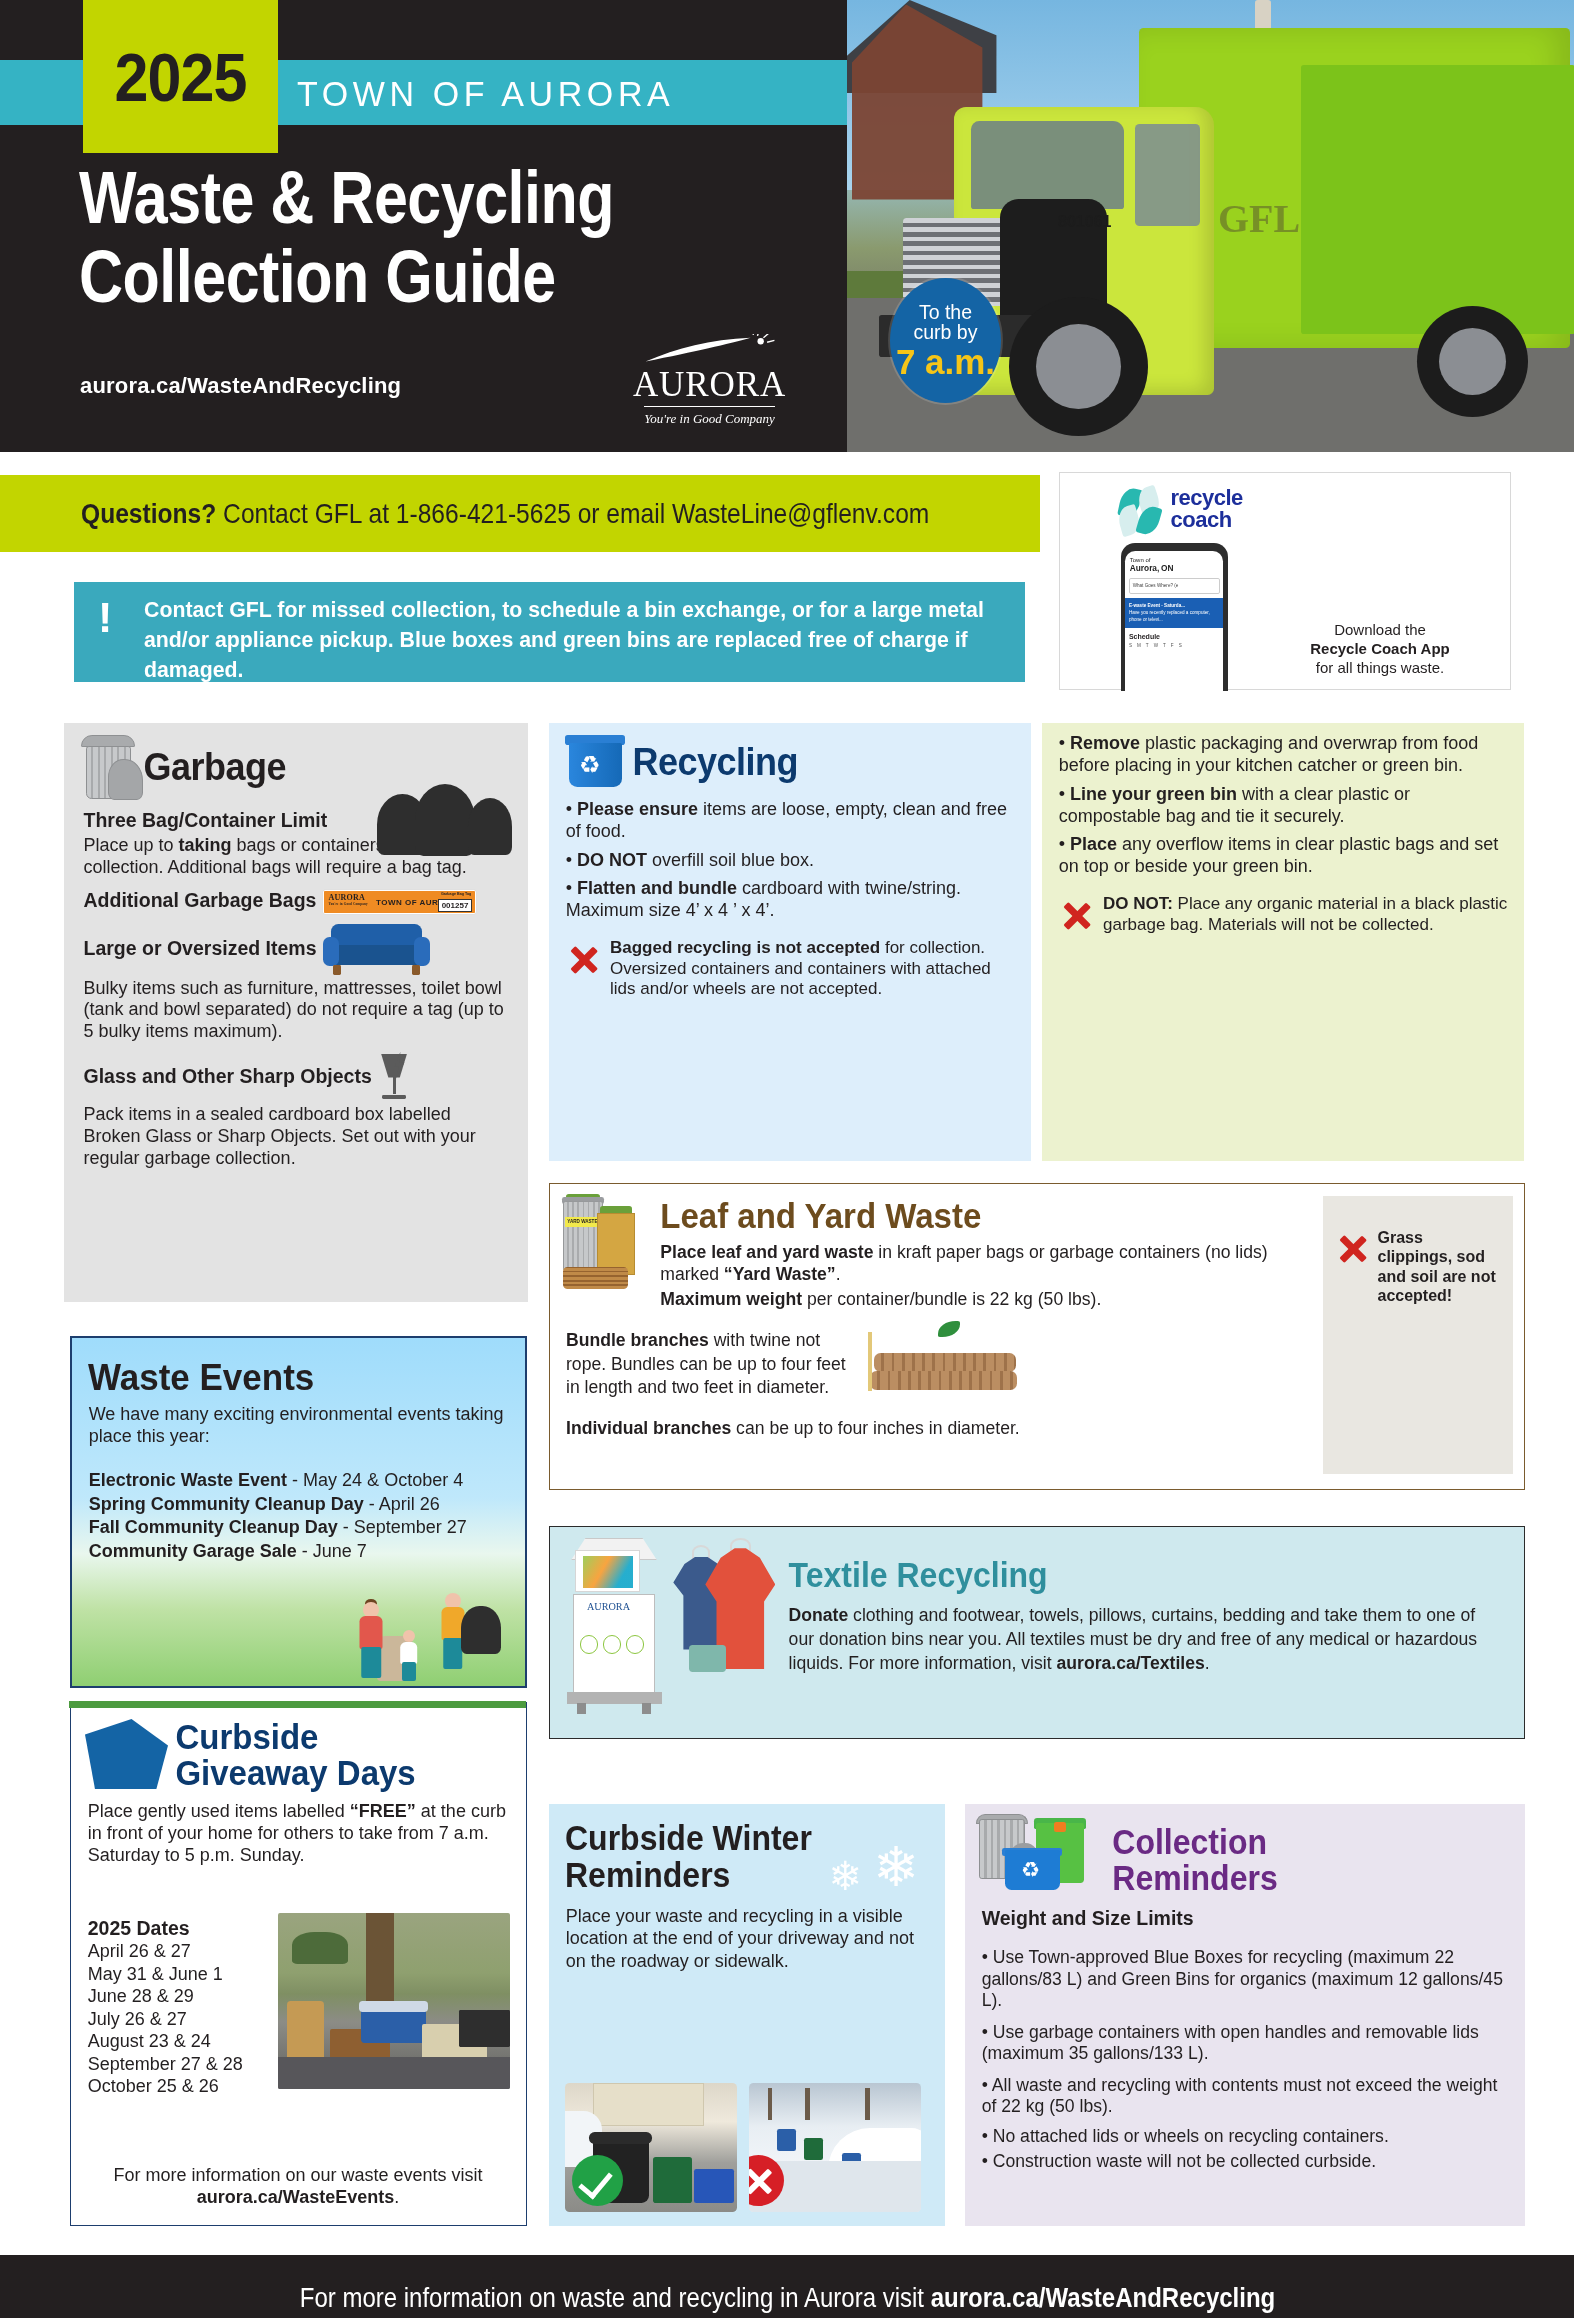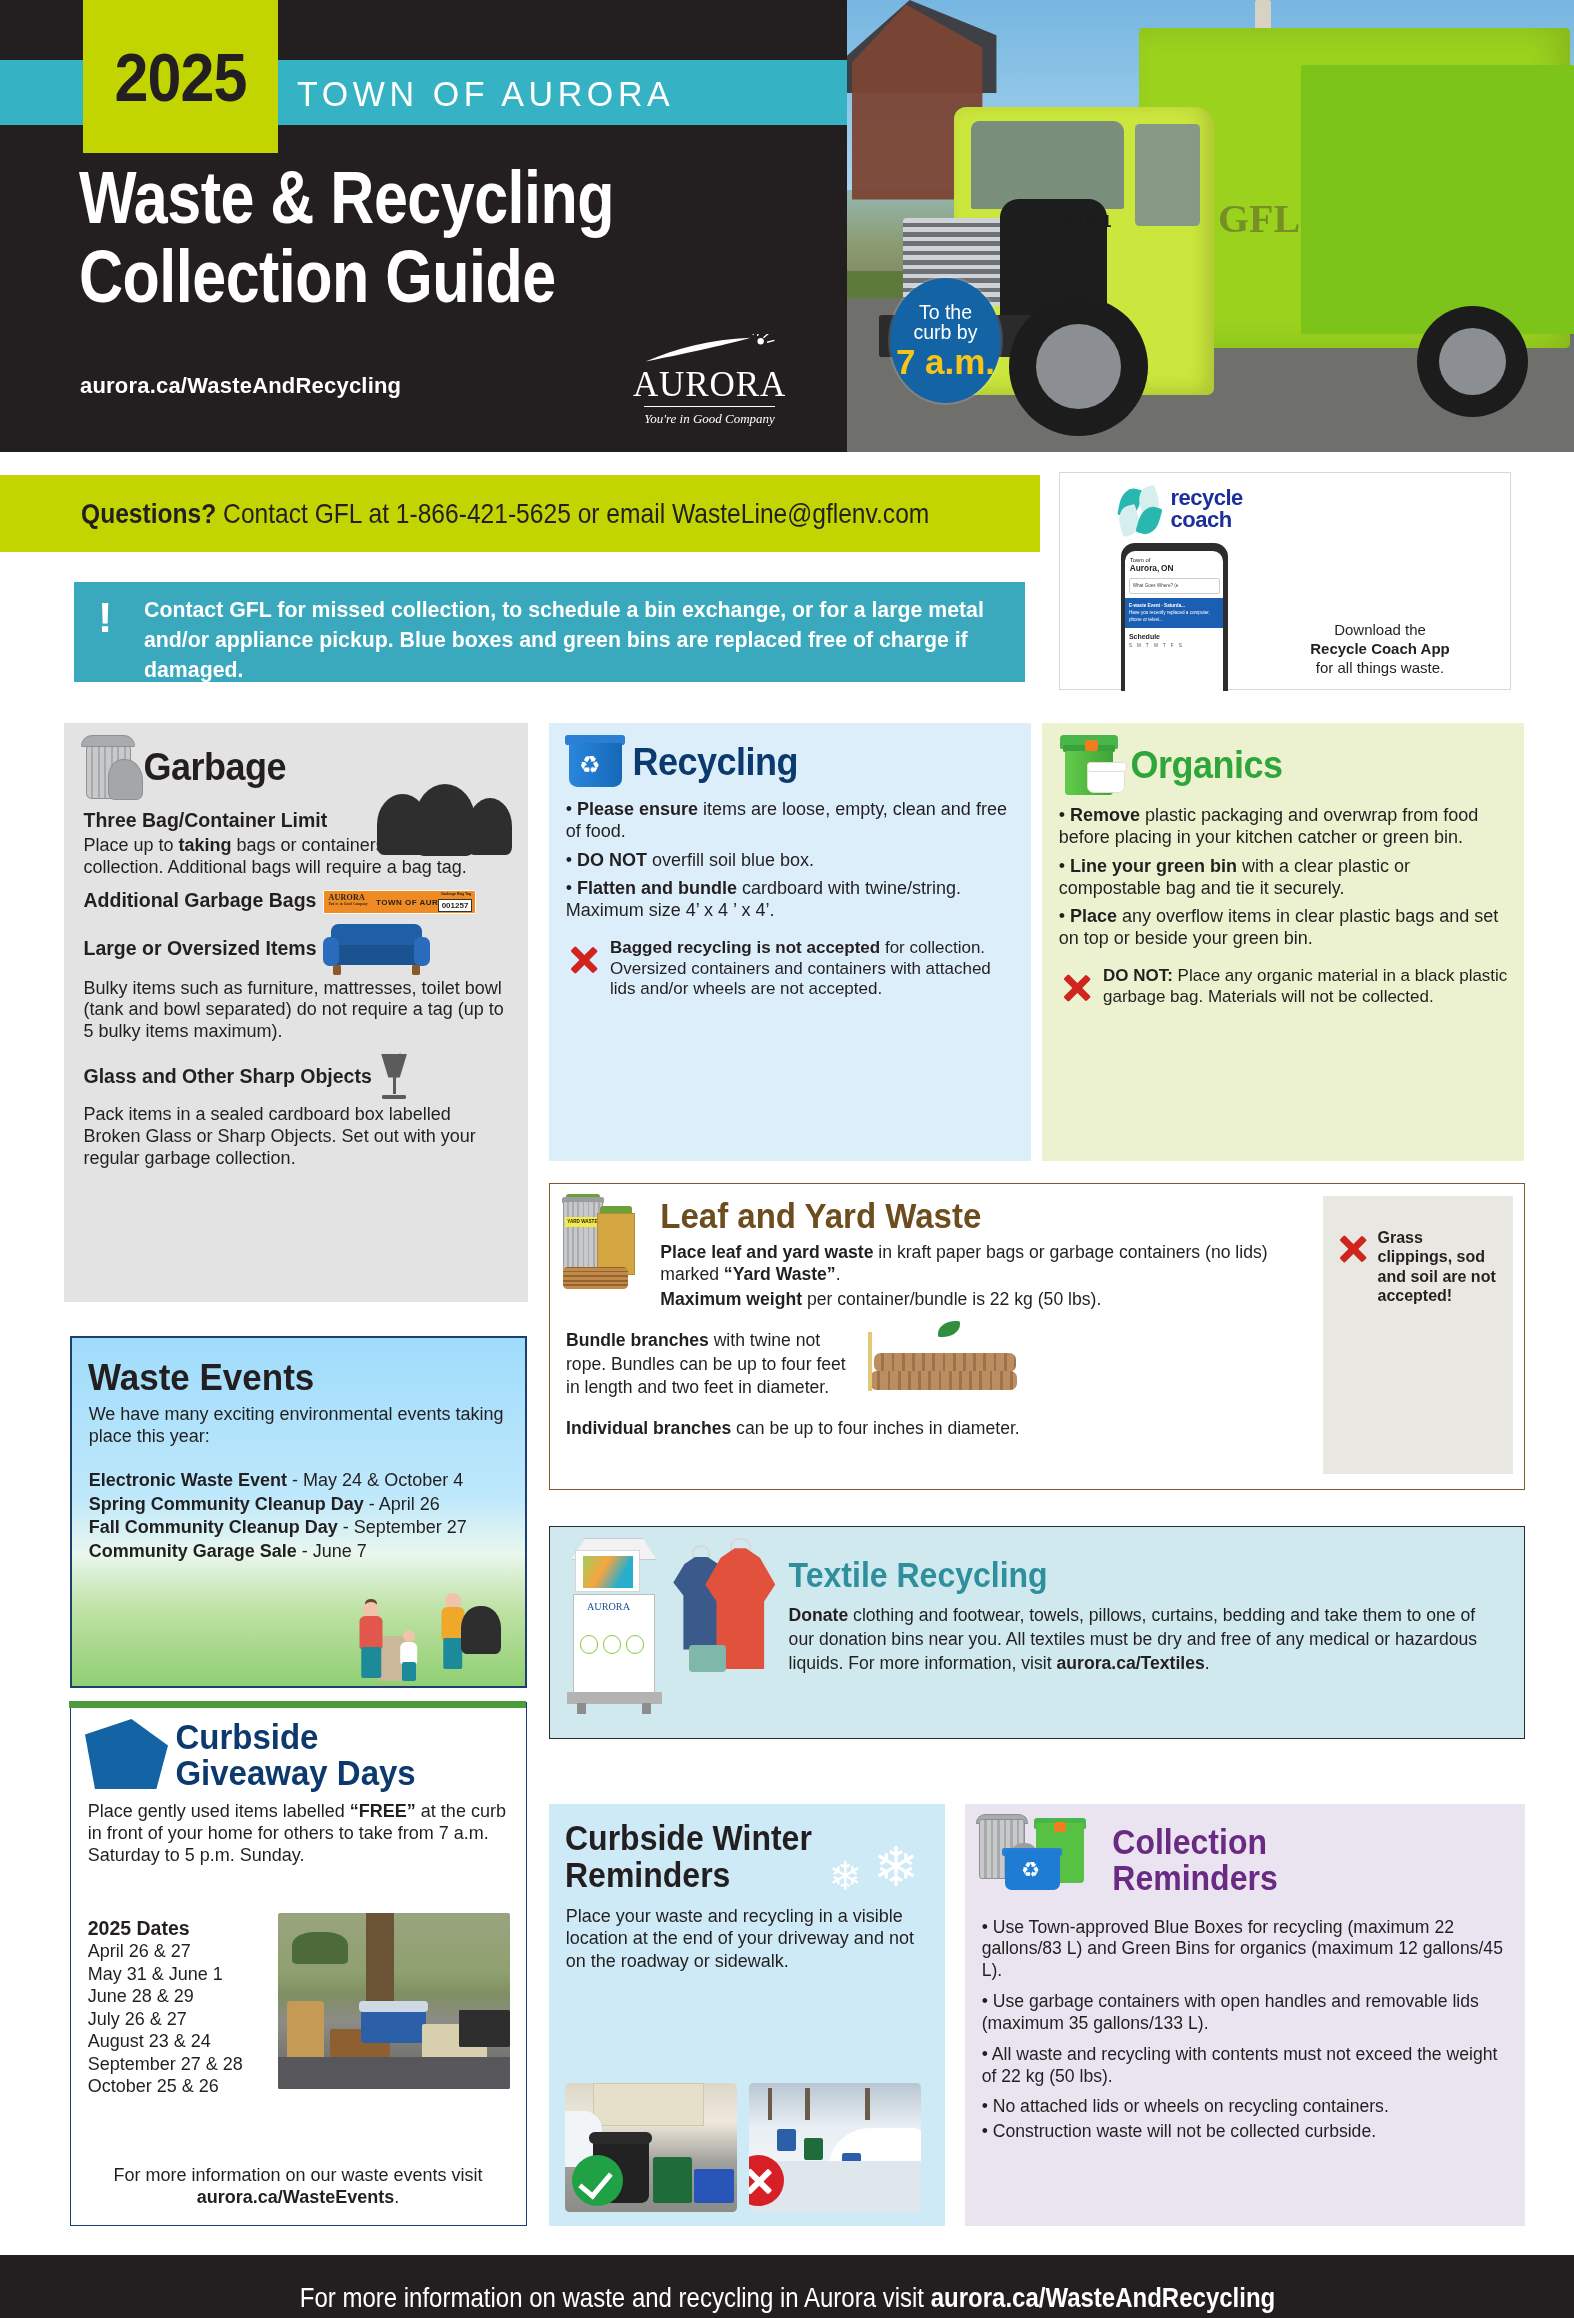--- a/index.html
+++ b/index.html
@@ -1118,30 +1118,20 @@
       <div class="li">• <b>DO NOT</b><span> overfill soil blue box.</span></div>
       <div class="li">• <b>Flatten and bundle</b><span> cardboard with twine/string. Maximum size 4’ x 4 ’ x 4’.</span></div>
       <div class="xnote">
         <span class="xmark"></span>
         <span class="txt"><b>Bagged recycling is not accepted</b><span> for collection. Oversized containers and containers with attached lids and/or wheels are not accepted.</span></span>
       </div>
     </div>
   </div>
 
   <div class="panel p-organics">
-    <div class="sec-head">
-      <div class="greenbin">
-        <span class="lid"></span>
-          <span class="lid2"></span>
-          <span class="cl"></span>
-          <span class="bd"></span>
-          <span class="ktc"></span>
-      </div>
-      <div class="sec-title t-organics">Organics</div>
-    </div>
     <div class="content">
       <div class="li">• <b>Remove</b><span> plastic packaging and overwrap from food before placing in your kitchen catcher or green bin.</span></div>
       <div class="li">• <b>Line your green bin</b><span> with a clear plastic or compostable bag and tie it securely.</span></div>
       <div class="li">• <b>Place</b><span> any overflow items in clear plastic bags and set on top or beside your green bin.</span></div>
       <div class="xnote">
         <span class="xmark"></span>
         <span class="txt"><b>DO NOT:</b><span> Place any organic material in a black plastic garbage bag. Materials will not be collected.</span></span>
       </div>
     </div>
   </div>
@@ -1336,20 +1326,21 @@
           <span class="bag"></span>
           <span class="blutop"></span>
           <span class="blu"></span>
           <span class="rc">♻</span>
       </span>
       <span class="cr-title">
         <span style="display:block">Collection</span>
         <span style="display:block">Reminders</span>
       </span>
     </div>
+    <div class="cr-sub">Weight and Size Limits</div>
     <div class="cr-list">
       <div class="li">• Use Town-approved Blue Boxes for recycling (maximum 22 gallons/83 L) and Green Bins for organics (maximum 12 gallons/45 L).</div>
       <div class="li">• Use garbage containers with open handles and removable lids (maximum 35 gallons/133 L).</div>
       <div class="li">• All waste and recycling with contents must not exceed the weight of 22 kg (50 lbs).</div>
       <div class="li" style="margin-top:8.3px">• No attached lids or wheels on recycling containers.</div>
       <div class="li" style="margin-top:3.7px">• Construction waste will not be collected curbside.</div>
     </div>
   </div>
 
   <div class="footer">

